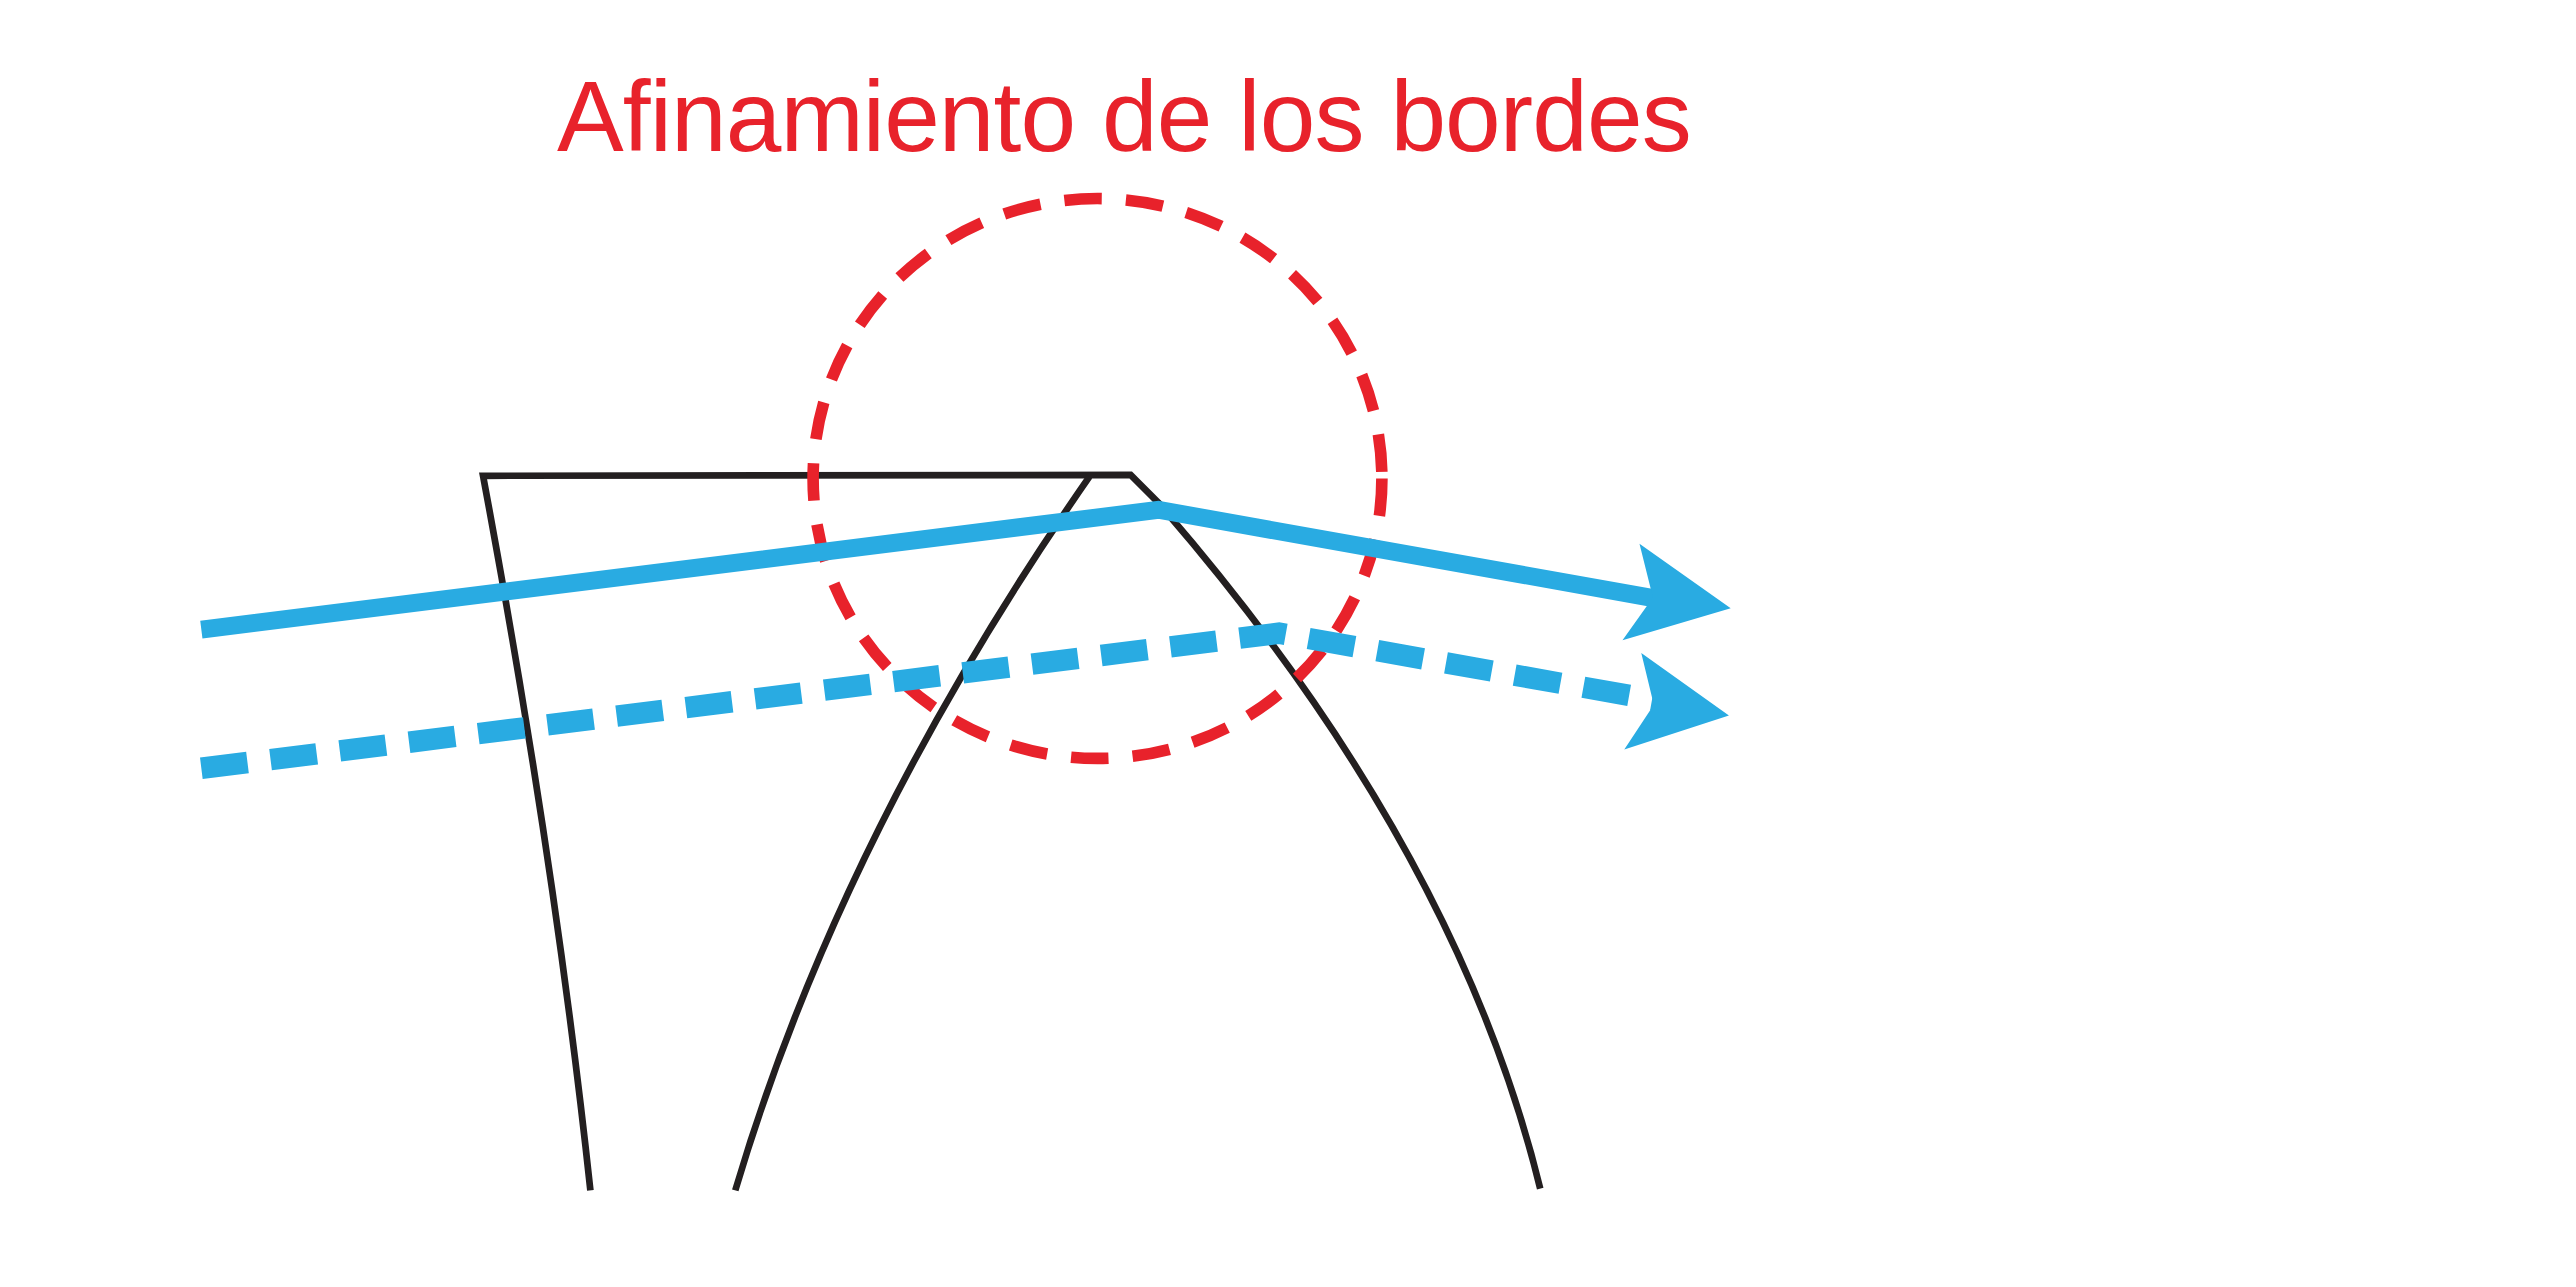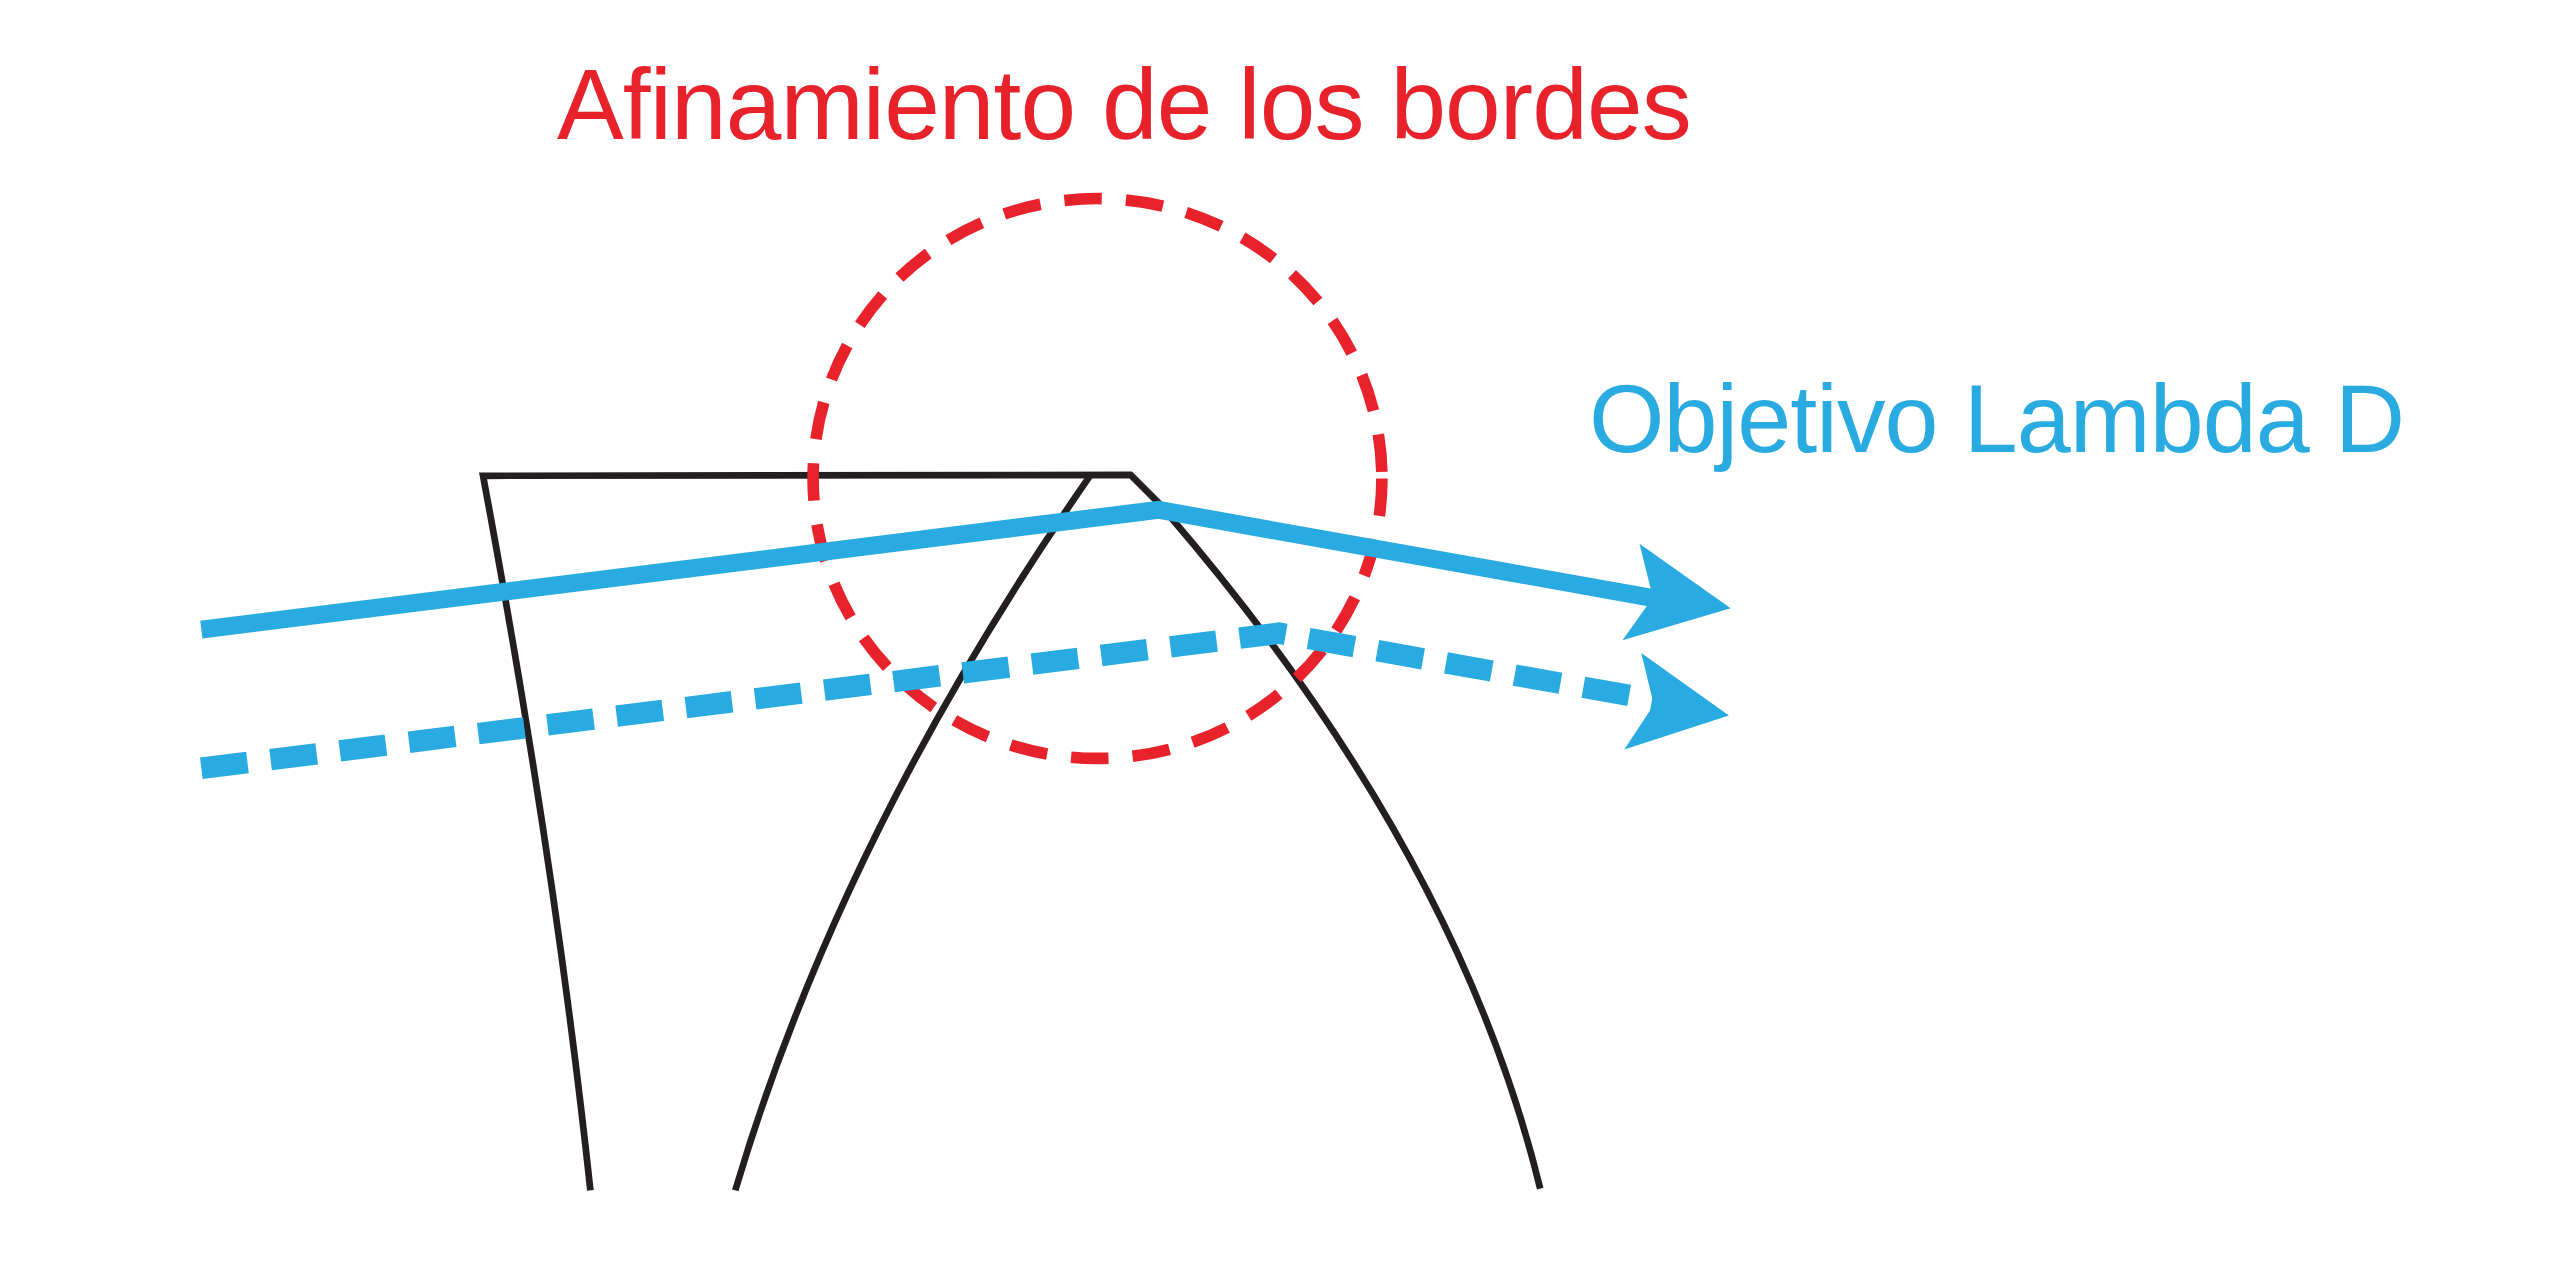--- a/index.html
+++ b/index.html
@@ -20,20 +20,21 @@
     left: 0;
     top: 0;
     width: 2576px;
     height: 1287px;
   }
   .fig-text {
     position: absolute;
     white-space: nowrap;
     line-height: 1;
     letter-spacing: -0.9px;
+    margin-top: 12px;
   }
   #fig-title {
     left: 557px;
     top: 54px;
     font-size: 100px;
     color: var(--red, #e8222b);
   }
   #label-lambda {
     left: 1589px;
     top: 370px;
@@ -95,17 +96,16 @@
 
     <path class="blue-solid" d="M 225 704 L 1295 570 L 1850 669"></path>
     <polygon class="blue-fill" points="1935,680 1833,608 1848,668 1814,716"></polygon>
 
     <path class="blue-dashed" d="M 225 859 L 1430 708 L 1852 783"></path>
     <polygon class="blue-fill" points="1933,800 1835,730 1849,788 1816,838"></polygon>
   </svg>
 
   <div id="fig-title" class="fig-text">Afinamiento de los bordes</div>
 
-  <div id="label-lambda" class="fig-text">Objetivo Lambda D</div>
 
 
 </div>
 
 
 </body></html>

